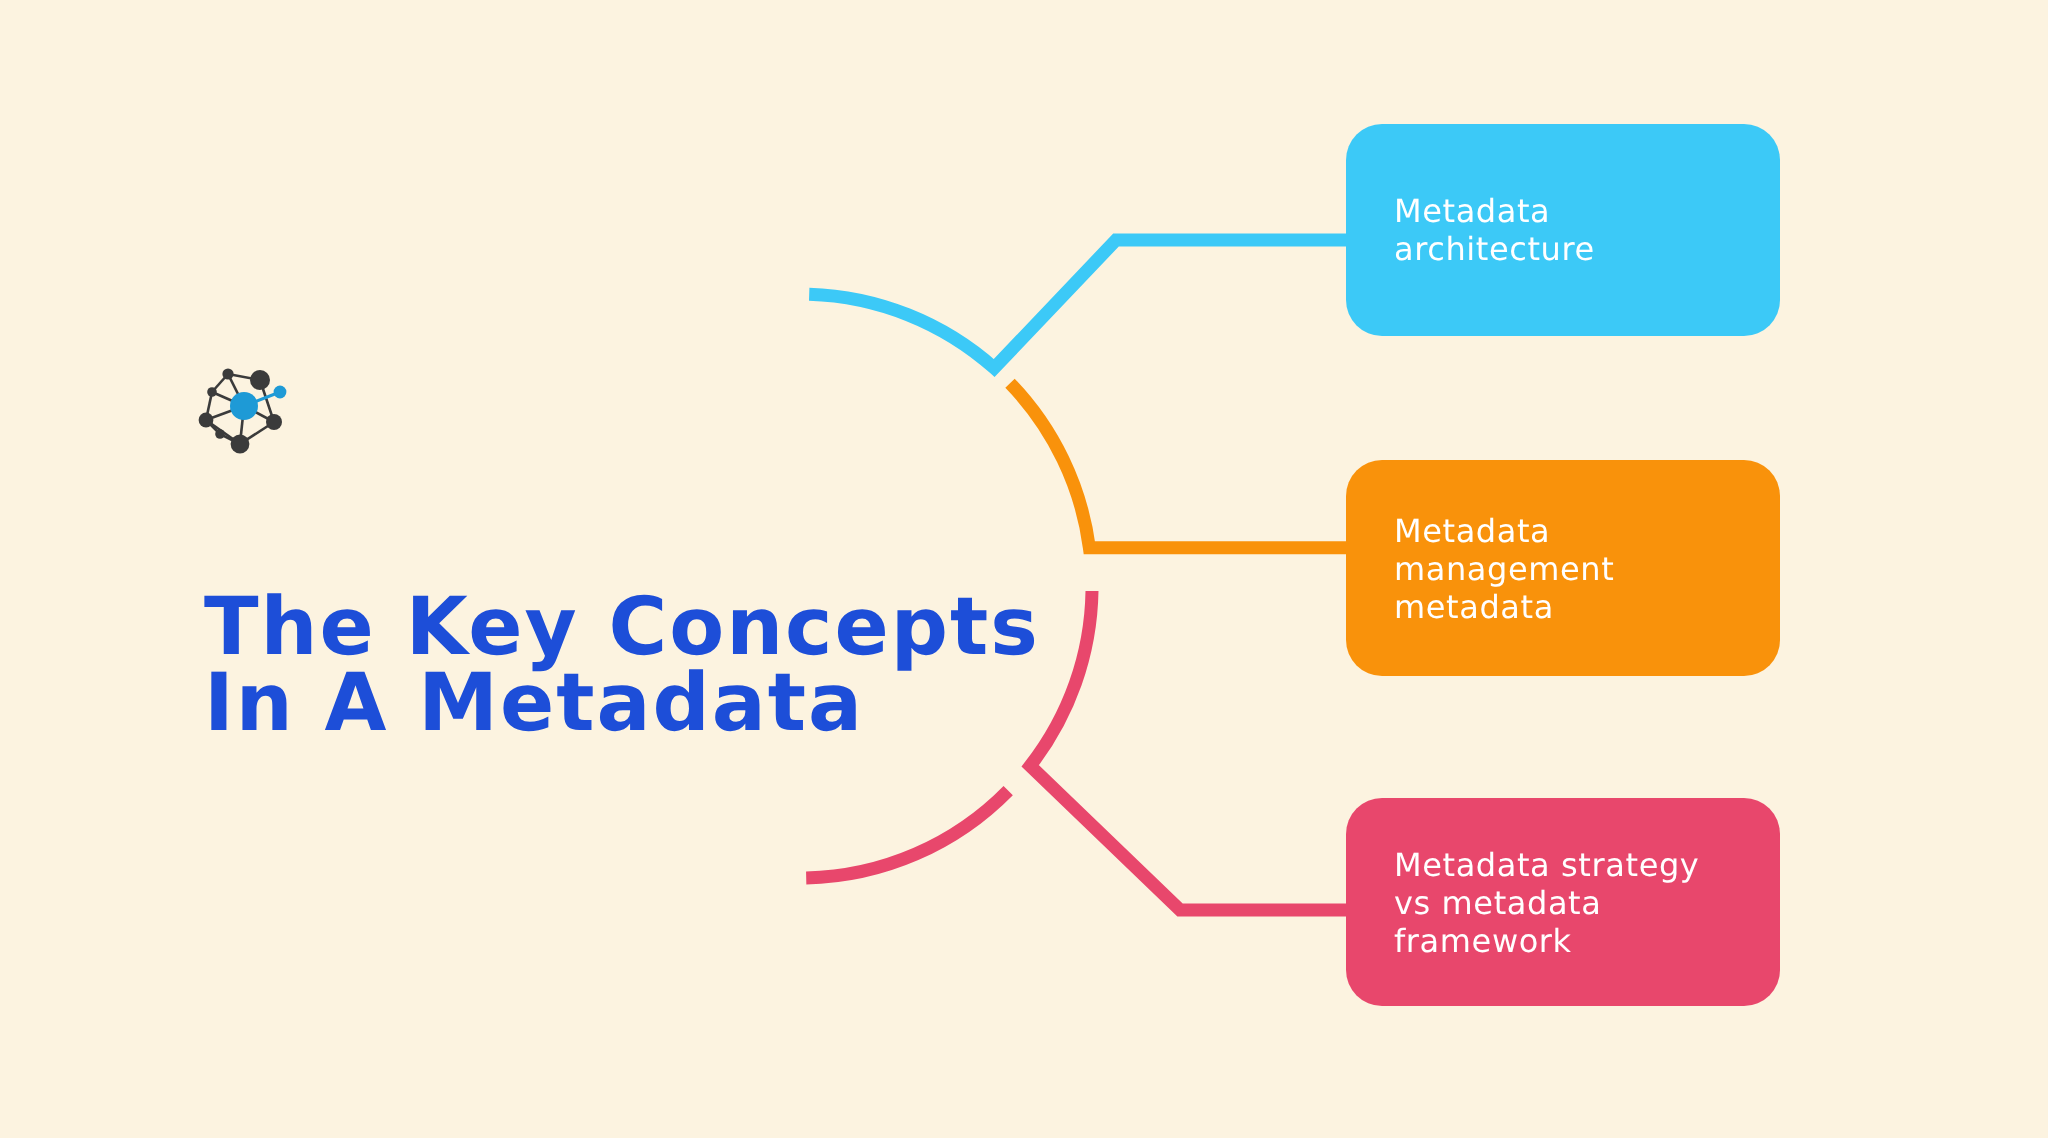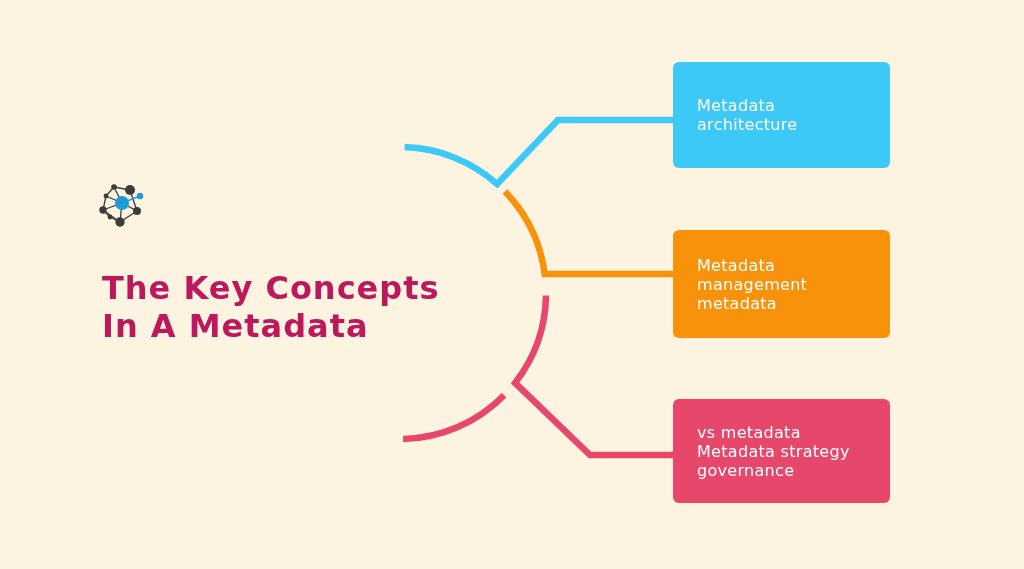--- a/index.html
+++ b/index.html
@@ -17,43 +17,43 @@
     position: absolute;
     left: 99px;
     top: 181px;
     width: 50px;
     height: 50px;
   }
 
   .title {
     position: absolute;
     left: 102px;
-    top: 248px;
+    top: 268px;
     width: 420px;
-    color: #be185d;
-    font-size: 32px;
+    color: #1d4ed8;
+    font-size: 40px;
     line-height: 38px;
     font-weight: 700;
     letter-spacing: 1px;
   }
   .title span { display: block; }
 
   .connectors {
     position: absolute;
     left: 0;
     top: 0;
     width: 1024px;
     height: 569px;
   }
 
   .node-box {
     position: absolute;
     left: 673px;
     width: 217px;
-    border-radius: 6px;
+    border-radius: 18px;
     display: flex;
     align-items: center;
     box-sizing: border-box;
     padding: 0 22px 0 24px;
   }
   .node-box .label {
     color: #FFFFFF;
     font-size: 16px;
     line-height: 19px;
     letter-spacing: 0.3px;
@@ -123,19 +123,19 @@
   <div class="node-box box-management" style="background: rgb(249, 146, 11);">
     <div class="label">
       <span>Metadata</span>
       <span>management</span>
       <span>metadata</span>
     </div>
   </div>
 
   <div class="node-box box-strategy" style="background: rgb(232, 71, 108);">
     <div class="label">
+      <span>Metadata strategy</span>
       <span>vs metadata</span>
-      <span>Metadata strategy</span>
-      <span>governance</span>
+      <span>framework</span>
     </div>
   </div>
 
 </div>
 
 </body></html>

